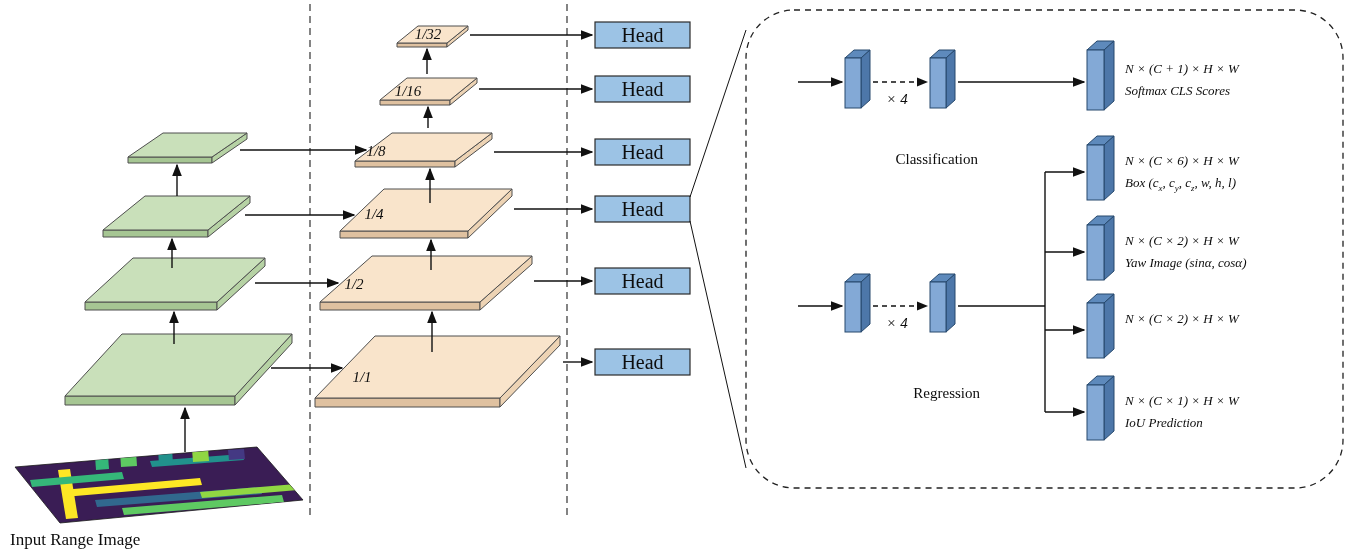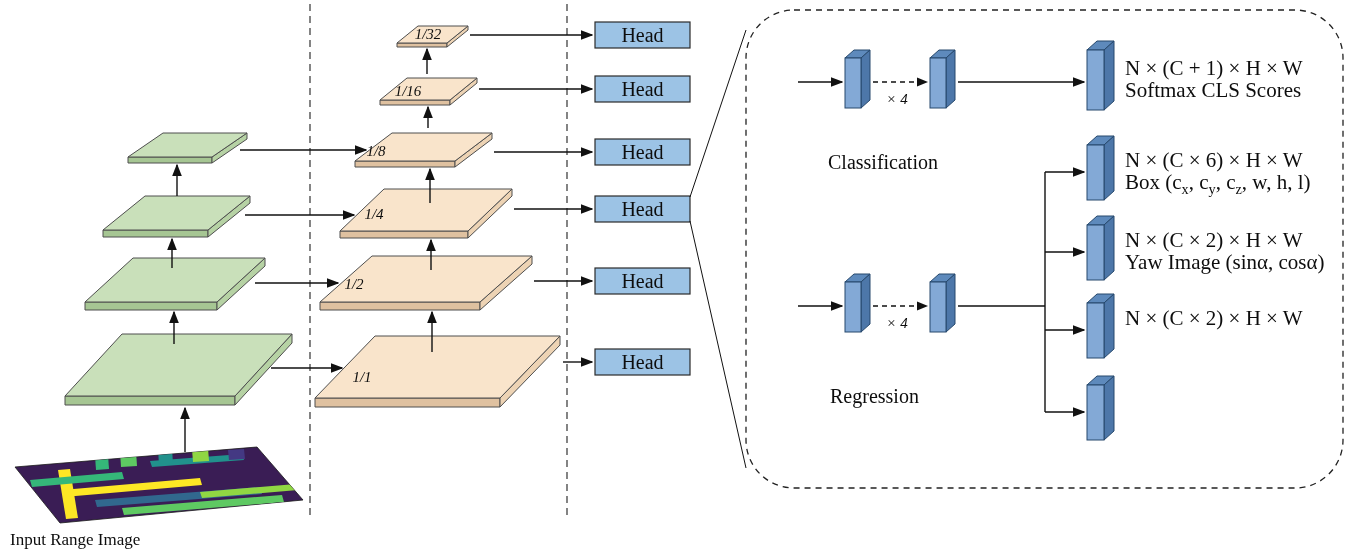--- a/index.html
+++ b/index.html
@@ -1,23 +1,23 @@
 <!DOCTYPE html>
 <html><head>
 <meta charset="utf-8">
 <style>
   html,body{margin:0;padding:0;background:#ffffff}
   .canvas{position:relative;width:1350px;height:558px;background:#fff;font-family:"Liberation Serif",serif;overflow:hidden}
   .canvas svg{position:absolute;left:0;top:0}
   .lbl{position:absolute;color:#0d0d0d;white-space:nowrap}
   .scale-lbl{font-style:italic;font-size:15px;width:44px;text-align:center}
   .head-lbl{font-size:20px;width:95px;text-align:center;line-height:20px}
-  .branch-lbl{font-size:20px;width:150px;text-align:left}
+  .branch-lbl{font-size:15px;width:150px;text-align:right}
   .x4-lbl{font-style:italic;font-size:15px;width:50px;text-align:center}
-  .out-lbl{font-size:21px;line-height:21.5px}
+  .out-lbl{font-style:italic;font-size:13px;line-height:21.5px}
   .input-lbl{font-size:17px}
   sub{font-size:68%}
   .enc-top{fill:#c9e0ba;stroke:#4f4f4f;stroke-width:1}
   .enc-front{fill:#a6c693;stroke:#4f4f4f;stroke-width:1}
   .enc-side{fill:#b6d2a4;stroke:#4f4f4f;stroke-width:1}
   .dec-top{fill:#f9e4cb;stroke:#4f4f4f;stroke-width:1}
   .dec-front{fill:#dfc1a0;stroke:#4f4f4f;stroke-width:1}
   .dec-side{fill:#edd3b4;stroke:#4f4f4f;stroke-width:1}
   .head-box{fill:#9cc3e5;stroke:#2b2b2b;stroke-width:1.2}
   .slab-front{fill:#83a9d6;stroke:#27496d;stroke-width:1}
@@ -243,14 +243,18 @@
   <div>N × (C × 6) × H × W</div>
   <div>Box (c<sub>x</sub>, c<sub>y</sub>, c<sub>z</sub>, w, h, l)</div>
 </div>
 <div class="lbl out-lbl" style="left:1125px;top:230px">
   <div>N × (C × 2) × H × W</div>
   <div>Yaw Image (sinα, cosα)</div>
 </div>
 <div class="lbl out-lbl" style="left:1125px;top:308px">
   <div>N × (C × 2) × H × W</div>
 </div>
+<div class="lbl out-lbl" style="left:1125px;top:390px">
+  <div>N × (C × 1) × H × W</div>
+  <div>IoU Prediction</div>
+</div>
 
 </div>
 
 </body></html>

